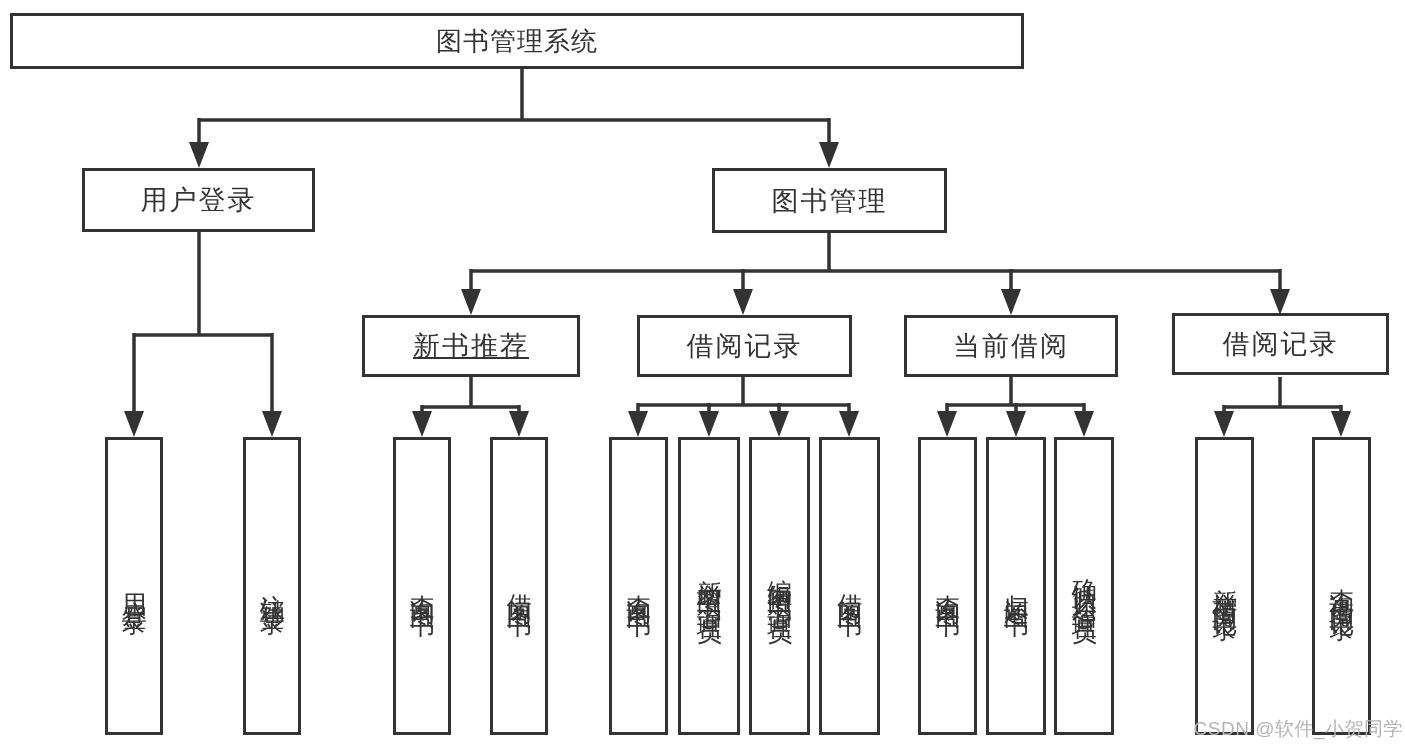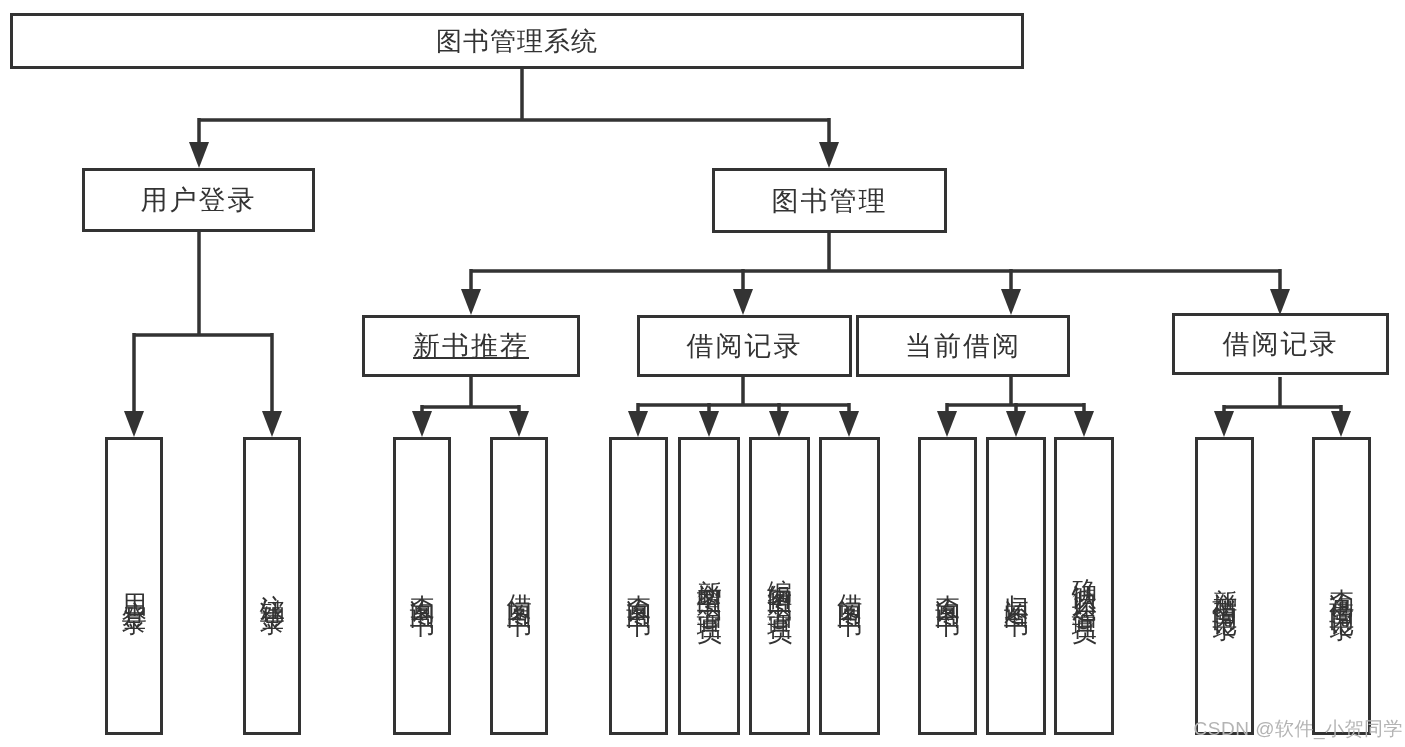--- a/index.html
+++ b/index.html
@@ -36,21 +36,21 @@
     font-size:25px;
     letter-spacing:6px;
     line-height:1.1;
   }
   
   .p-root{left:10px;top:13px;width:1014px;height:56px;}
   .p-l2a{left:82px;top:168px;width:233px;height:64px;}
   .p-l2b{left:712px;top:168px;width:235px;height:65px;}
   .p-l3a{left:362px;top:315px;width:218px;height:62px;text-decoration:underline;}
   .p-l3b{left:637px;top:315px;width:215px;height:62px;}
-  .p-l3c{left:856px;top:315px;width:214px;height:62px;}
+  .p-l3c{left:904px;top:315px;width:214px;height:62px;}
   .p-l3d{left:1172px;top:313px;width:217px;height:62px;}
   .p-a1{left:105px;top:437px;width:58px;height:298px;}
   .p-a2{left:243px;top:437px;width:58px;height:298px;}
   .p-b1{left:393px;top:437px;width:58px;height:298px;}
   .p-b2{left:490px;top:437px;width:58px;height:298px;}
   .p-c1{left:609px;top:437px;width:59px;height:298px;}
   .p-c2{left:678px;top:437px;width:62px;height:298px;}
   .p-c3{left:749px;top:437px;width:61px;height:298px;}
   .p-c4{left:819px;top:437px;width:61px;height:298px;}
   .p-d1{left:918px;top:437px;width:59px;height:298px;}

